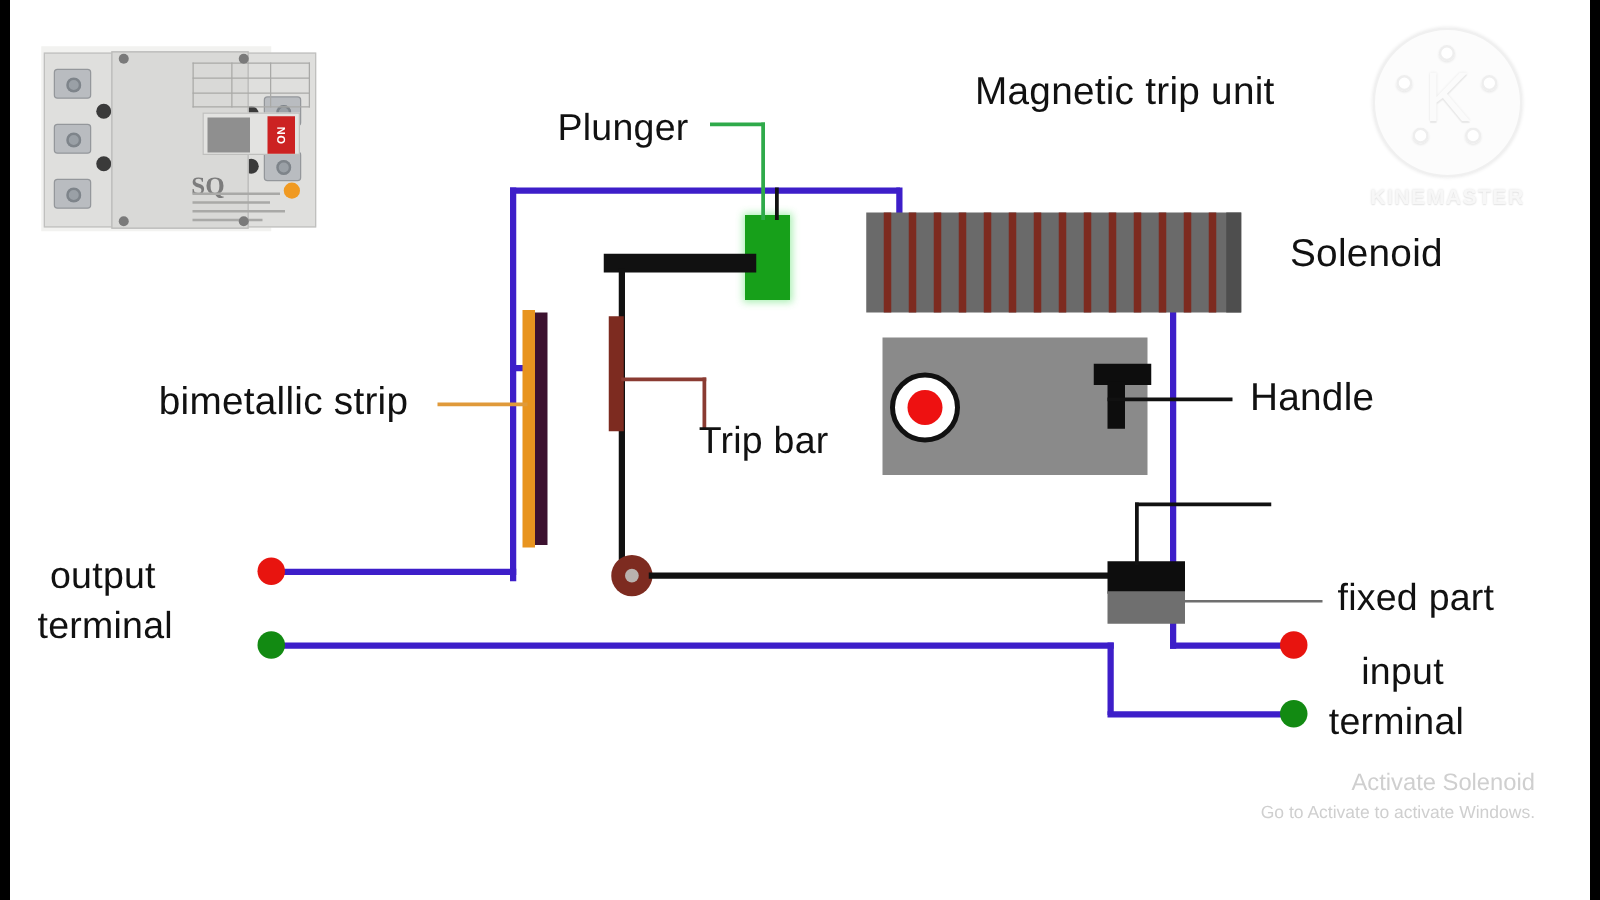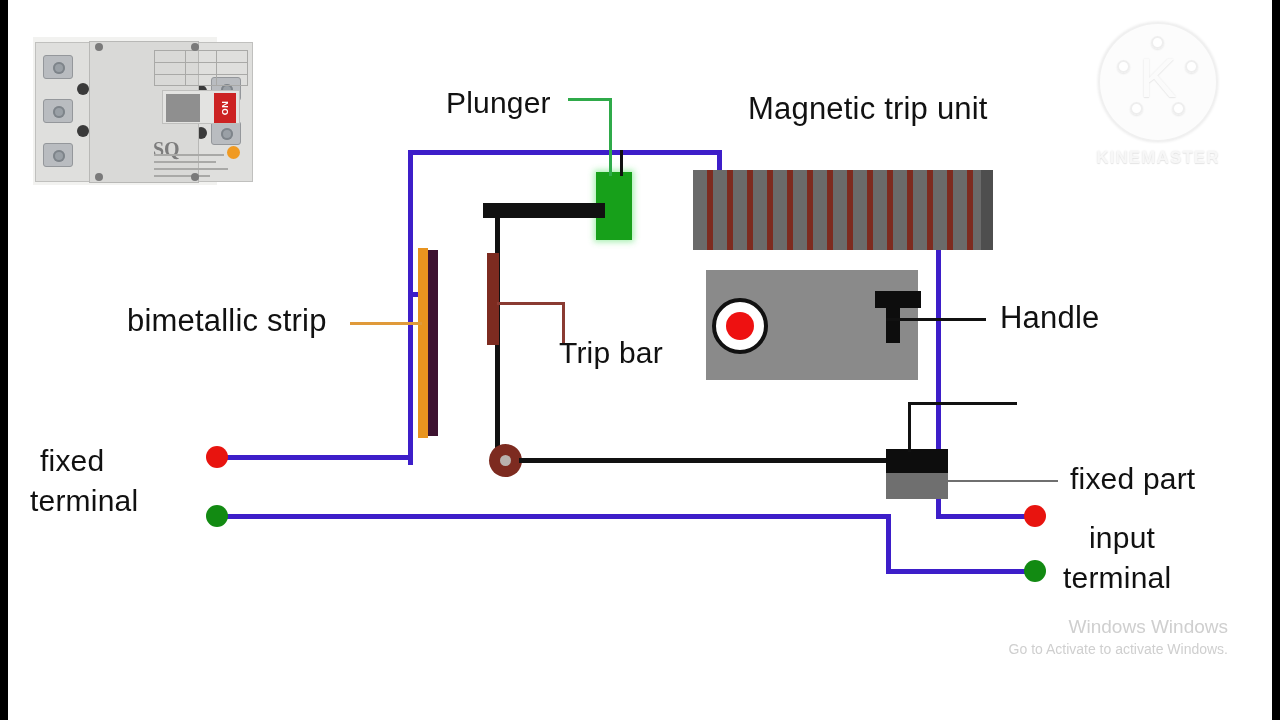--- a/index.html
+++ b/index.html
@@ -489,33 +489,34 @@
   <div class="leader leader-h" style="left:886px; top:318px; width:100px;"></div>
 
   <div class="leader leader-v" style="left:908px; top:402px; height:50px;"></div>
   <div class="leader leader-h" style="left:908px; top:402px; width:109px;"></div>
 
   <div class="leader leader-h leader-gray" style="left:948px; top:480px; width:110px; height:2px;"></div>
 
 
   <div class="label" style="left:446px; top:86px; font-size:30px;">Plunger</div>
 
-  <div class="label" style="left:748px; top:56px; font-size:31px;margin-top:36px;">Magnetic trip unit</div>
-
+  <div class="label" style="left:780px; top:56px; font-size:31px;">Magnetic trip unit</div>
+
+  <div class="label" style="left:1032px; top:186px; font-size:31px;">Solenoid</div>
 
   <div class="label" style="left:127px; top:304px; font-size:31px;">bimetallic strip</div>
 
   <div class="label" style="left:559px; top:336px; font-size:30px;">Trip bar</div>
 
   <div class="label" style="left:1000px; top:301px; font-size:31px;">Handle</div>
 
 
   <div class="label" style="left:1070px; top:462px; font-size:30px;">fixed part</div>
 
-  <div class="label" style="left:40px; top:444px; font-size:30px;">fixed</div>
+  <div class="label" style="left:40px; top:444px; font-size:30px;">output</div>
   <div class="label" style="left:30px; top:484px; font-size:30px;">terminal</div>
 
   <div class="label" style="left:1089px; top:521px; font-size:30px;text-align:center;">input</div>
   <div class="label" style="left:1063px; top:561px; font-size:30px;">terminal</div>
 
   <div class="terminal term-red" style="left:206px; top:446px;"></div>
   <div class="terminal term-green" style="left:206px; top:505px;"></div>
   <div class="terminal term-red" style="left:1024px; top:505px;"></div>
   <div class="terminal term-green" style="left:1024px; top:560px;"></div>
 
@@ -524,16 +525,16 @@
     <div class="km-circle"></div>
     <div class="km-hole" style="left:53px; top:14px;"></div>
     <div class="km-hole" style="left:19px; top:38px;"></div>
     <div class="km-hole" style="left:87px; top:38px;"></div>
     <div class="km-hole" style="left:32px; top:80px;"></div>
     <div class="km-hole" style="left:74px; top:80px;"></div>
     <div class="km-k">K</div>
   </div>
   <div class="km-word">KINEMASTER</div>
 
-  <div class="wm-win wm-win-title">Windows Windows</div>
+  <div class="wm-win wm-win-title">Activate Solenoid</div>
   <div class="wm-win wm-win-sub">Go to Activate to activate Windows.</div>
 
 </div>
 
 </body></html>

